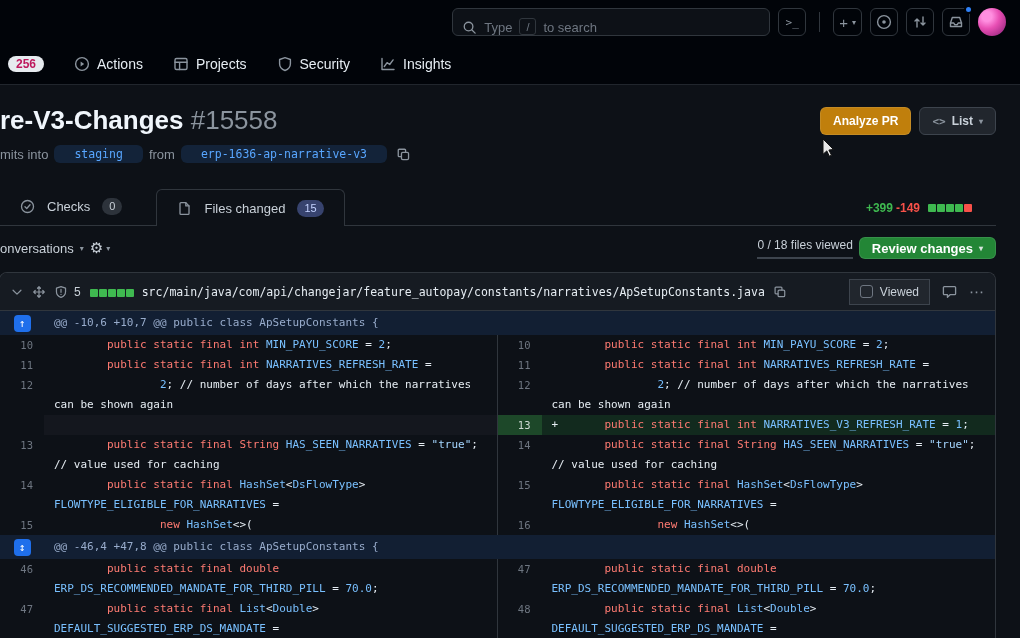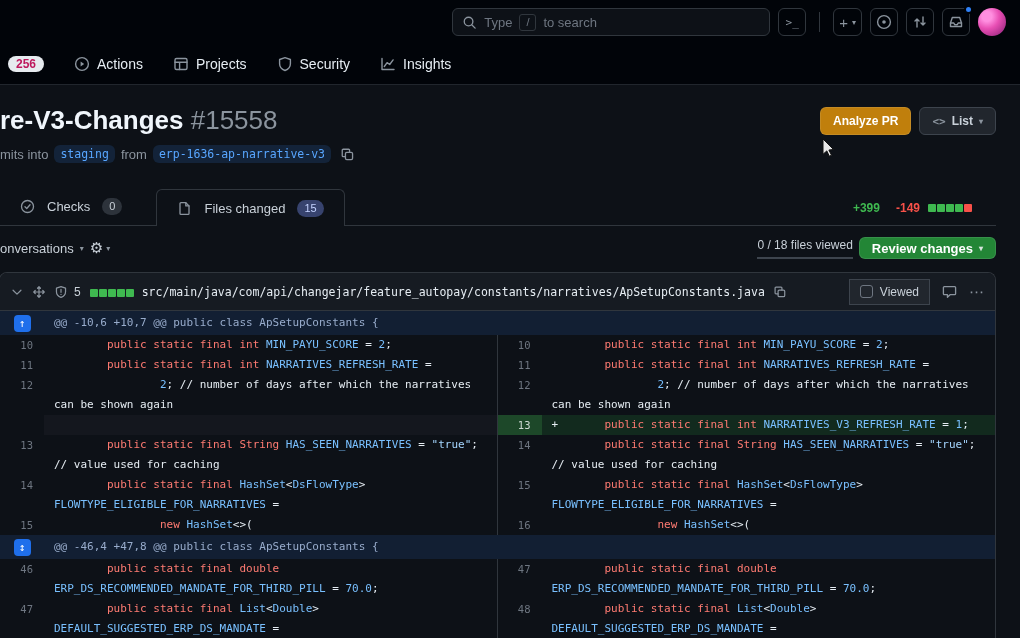--- a/index.html
+++ b/index.html
@@ -6,21 +6,21 @@
   html,body{width:1020px;height:638px;overflow:hidden;background:#0d1117;
     font-family:"Liberation Sans",sans-serif;color:#e6edf3}
   .viewport{position:relative;width:1020px;height:638px;overflow:hidden}
   svg{display:block}
   .ic{stroke:#8b949e;fill:none;stroke-width:1.4;stroke-linecap:round;stroke-linejoin:round}
 
   
   .hdr{background:#010409;border-bottom:1px solid #21262d}
   .topbar{height:44px;display:flex;align-items:center;justify-content:flex-end;padding:0 14px;gap:8px}
   .search{width:318px;height:28px;border:1px solid #30363d;border-radius:6px;display:flex;
-    align-items:center;gap:7px;padding:0 9px;color:#6e7681;font-size:13px;background:#0d1117}
+    align-items:flex-end;gap:7px;padding:0 9px;color:#6e7681;font-size:13px;background:#0d1117}
   .slashkey{border:1px solid #30363d;border-radius:3px;min-width:17px;height:17px;display:flex;
     align-items:center;justify-content:center;font-size:11px;color:#6e7681}
   .iconbtn{height:28px;min-width:28px;border:1px solid #30363d;border-radius:6px;display:flex;
     align-items:center;justify-content:center;color:#8b949e;gap:4px;padding:0 5px;font-size:13px;position:relative;background:transparent}
   .caret{font-size:8px;color:#8b949e}
   .tdivider{width:1px;height:20px;background:#30363d;margin:0 5px}
   .avatar{width:28px;height:28px;border-radius:50%;
     background:radial-gradient(circle at 32% 30%,#ff8fe0 0 18%,#e84fb4 45%,#b2338f 75%,#7d2a9e)}
   .notif{position:absolute;top:-4px;right:-4px;width:9px;height:9px;border-radius:50%;
     background:#2f81f7;border:2px solid #010409}
@@ -33,33 +33,33 @@
   .prhead{padding:20px 24px 0 0;position:relative}
   .prtitle{font-size:26px;font-weight:600;color:#f0f6fc;line-height:1.2;white-space:nowrap}
   .prnum{color:#8b949e;font-weight:300}
   .prbtns{position:absolute;right:24px;top:22px;display:flex;gap:8px}
   .btn{height:28px;border-radius:6px;font-size:12px;font-weight:600;display:inline-flex;
     align-items:center;gap:6px;padding:0 12px;border:1px solid rgba(240,246,252,.1);cursor:pointer}
   .btn-orange{background:#c07f0c;color:#fff}
   .btn-dark{background:#21262d;color:#c9d1d9;border-color:#3d444d}
   .branchrow{margin-top:9px;font-size:13px;color:#8b949e;display:flex;align-items:center;gap:6px}
   .branch{font-family:"DejaVu Sans Mono",monospace;font-size:11.5px;color:#58a6ff;
-    background:rgba(56,139,253,.15);padding:2px 6px;border-radius:6px}
+    background:rgba(56,139,253,.15);padding:2px 20px;border-radius:6px}
 
   
   .tabs{display:flex;align-items:flex-end;margin-top:26px;border-bottom:1px solid #30363d;
     padding-right:24px;height:37px}
   .tab{display:flex;align-items:center;gap:12px;padding:0 20px;height:37px;font-size:13px;color:#c9d1d9;cursor:pointer}
   .tab.active{background:#0d1117;border:1px solid #30363d;border-bottom:none;
     border-radius:6px 6px 0 0;margin-bottom:-1px;margin-left:14px}
   .cnt{background:#2d333b;border-radius:10px;padding:0 7px;font-size:11px;height:17px;
     line-height:17px;color:#c9d1d9}
   .cnt-blue{background:#37436e;color:#c4d3ff}
   .diffstat{margin-left:auto;display:flex;align-items:center;gap:3px;font-size:12px;font-weight:700;margin-bottom:10px}
-  .adds{color:#3fb950}.dels{color:#f85149;margin-left:13px;margin-right:4px}
+  .adds{color:#3fb950}.dels{color:#f85149;margin-left:0;margin-right:4px}
   .blk{width:8px;height:8px;display:inline-block;margin-left:1px;border-radius:1px}
 
   
   .toolbar{display:flex;align-items:center;justify-content:space-between;padding:11px 24px 11px 0}
   .tgroup{display:flex;align-items:center;gap:6px}
   .convo{display:flex;align-items:center;gap:6px;font-size:13px;color:#c9d1d9;cursor:pointer}
   .gearwrap{display:flex;align-items:center;gap:3px;color:#c9d1d9;font-size:15px;cursor:pointer}
   .viewedtext{font-size:12px;color:#c9d1d9;padding-bottom:5px;border-bottom:2px solid #3d444d}
   .btn-green{background:#238636;color:#fff;height:22px;font-size:13px;border-color:rgba(240,246,252,.1)}
 

